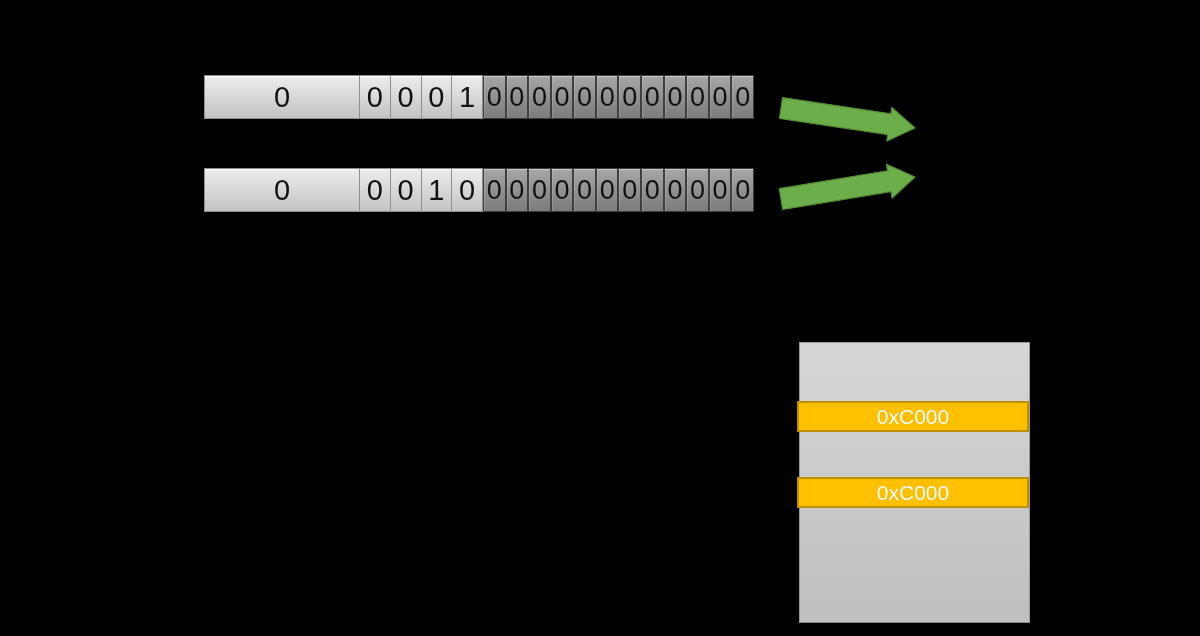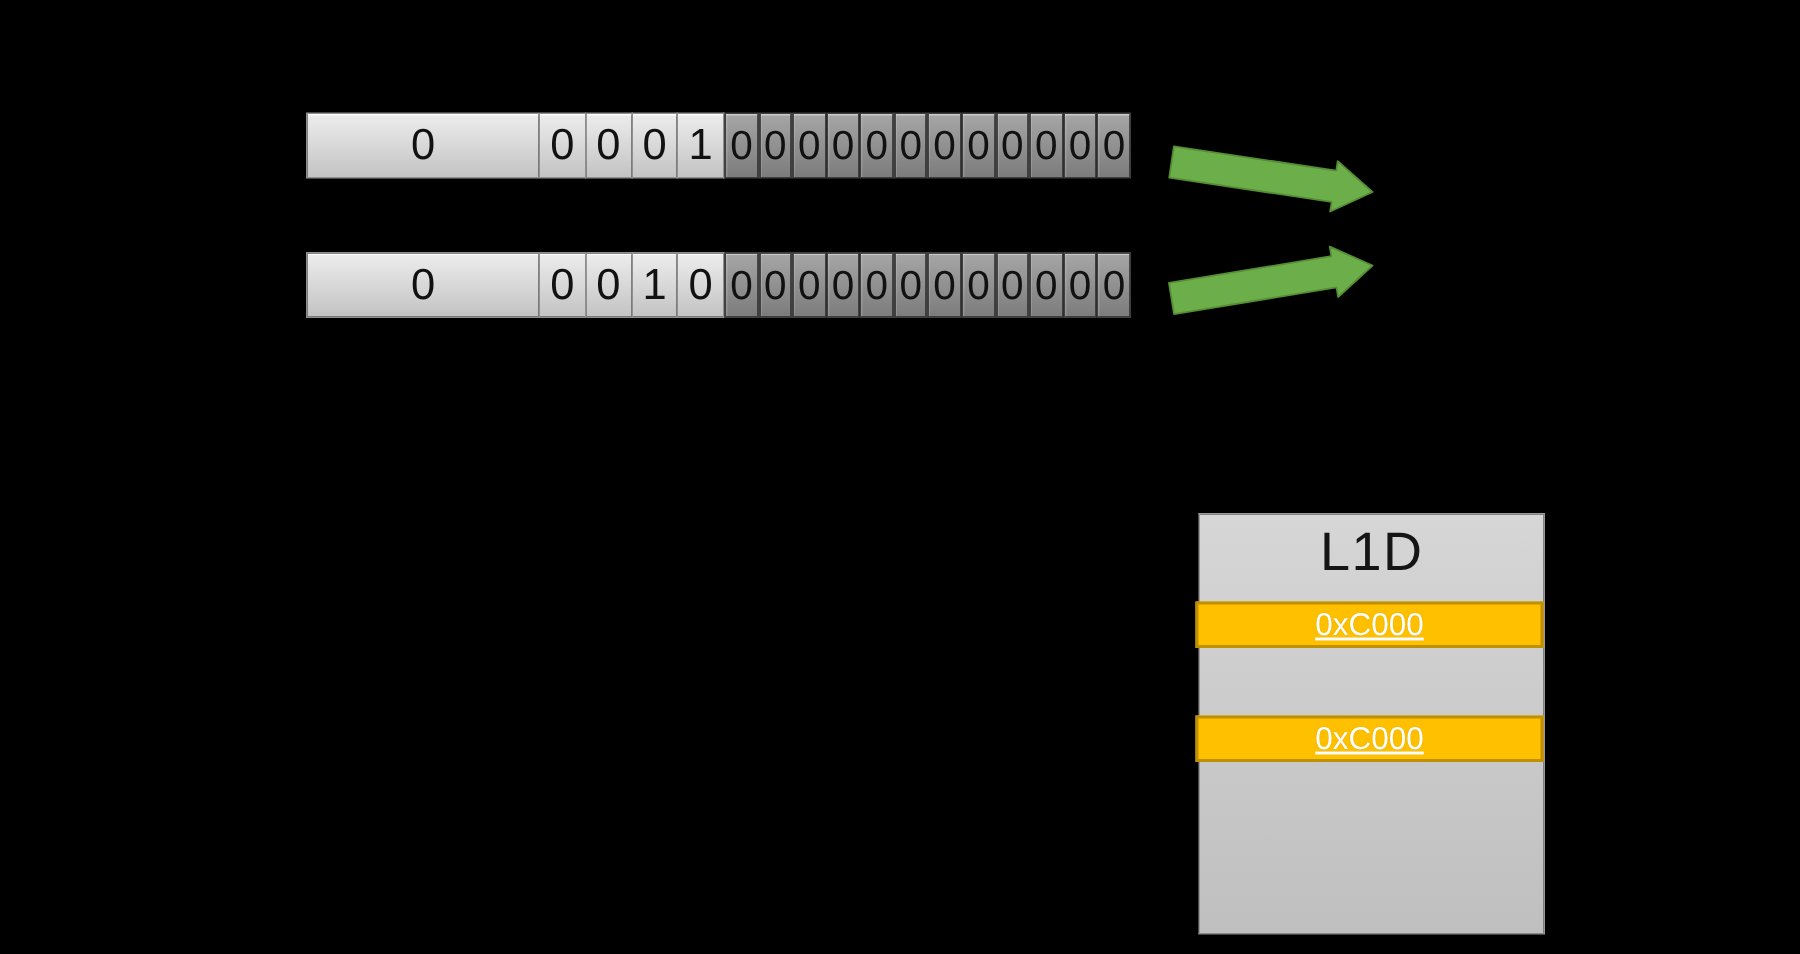--- a/index.html
+++ b/index.html
@@ -108,21 +108,20 @@
     width: calc(100% + 3px);
     height: 31px;
     background: var(--highlight-orange);
     border: 2px solid var(--highlight-orange-border);
     display: flex;
     align-items: center;
     justify-content: center;
     color: var(--row-text-color);
     font-size: 21px;
     text-shadow: 0 0 1px rgba(0,0,0,0.15);
-    text-decoration: underline;
   }
   #cache-row-0 { top: 58px; }
   #cache-row-1 { top: 134px; }
 </style>
 </head>
 <body>
 
 <div class="stage">
 
   <div class="addr-bar" id="bar-0">
@@ -163,21 +162,20 @@
       <div class="cell dark">0</div>
       <div class="cell dark">0</div>
     </div>
 
   <svg class="arrows" viewBox="0 0 1200 636" xmlns="http://www.w3.org/2000/svg">
     <polygon class="arrow-poly" points="782.6,97.6 890.9,113.8 891.8,107.4 915,128 886.8,141 887.8,134.6 779.5,118.4"></polygon>
     <polygon class="arrow-poly" points="779.3,188.6 887.6,170.8 886.5,164.4 915,177 892.1,198 891,191.6 782.7,209.4"></polygon>
   </svg>
 
   <div class="cache">
-    <div class="cache-title">L1D</div>
     <div class="cache-row" id="cache-row-0">
       <span>0xC000</span>
     </div>
     <div class="cache-row" id="cache-row-1">
       <span>0xC000</span>
     </div>
   </div>
 
 </div>
 

